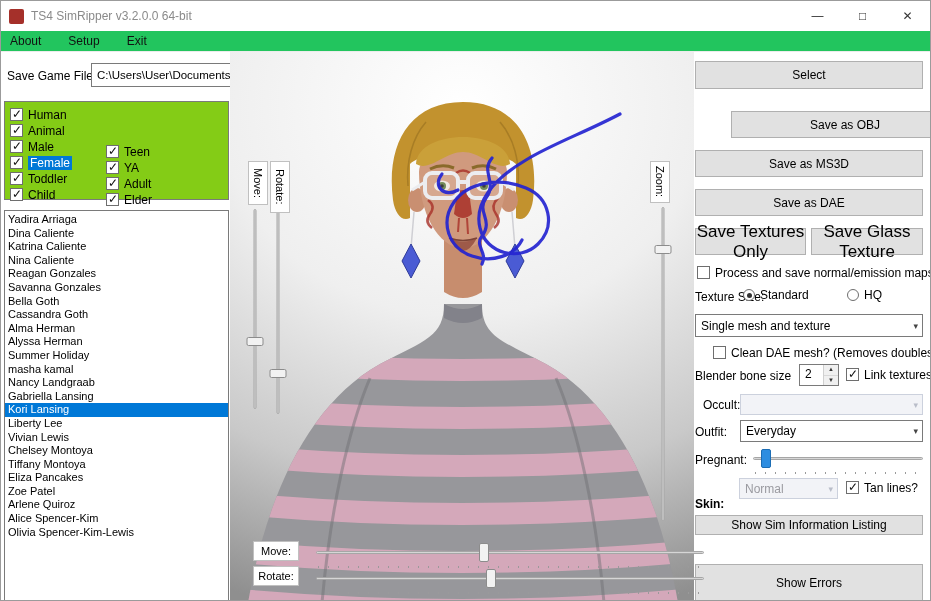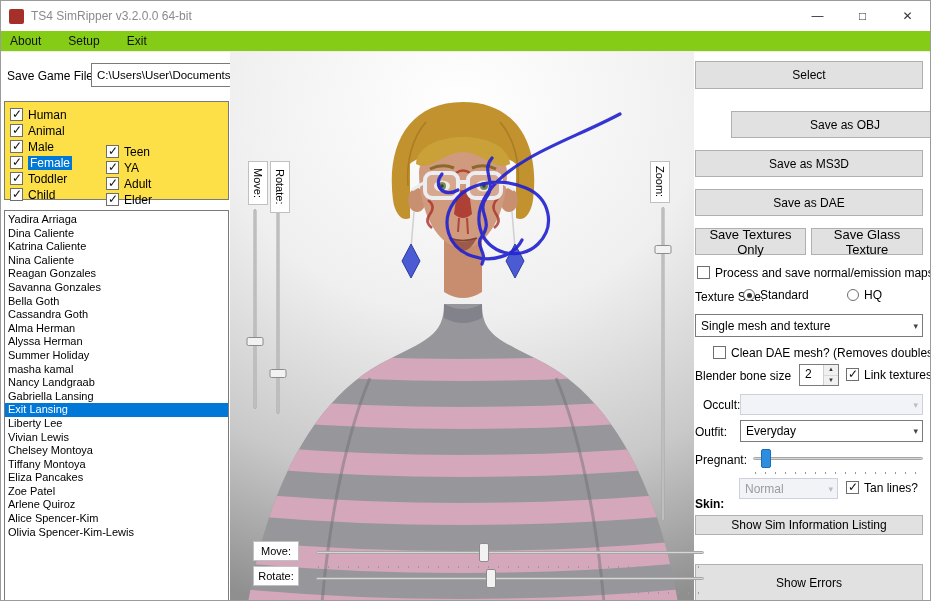--- a/index.html
+++ b/index.html
@@ -13,32 +13,32 @@
   #app{position:relative;width:931px;height:601px;background:#fff;border:1px solid #9b9b9b;overflow:hidden;}
 
   
   .titlebar{position:absolute;left:0;top:0;right:0;height:30px;background:#fff;display:flex;align-items:center;}
   .app-icon{width:15px;height:15px;margin:0 7px 0 8px;background:#a5302a;border-radius:2px;flex:none;}
   .title{font-size:12px;color:#8a8a8a;flex:1;}
   .win-controls{display:flex;height:30px;}
   .win-btn{width:45px;height:30px;display:flex;align-items:center;justify-content:center;font-size:12px;color:#333;cursor:default;}
 
   
-  .menubar{position:absolute;left:0;top:30px;right:0;height:21px;background:#84cc16;display:flex;align-items:center;border-bottom:1px solid #ececec;}
+  .menubar{position:absolute;left:0;top:30px;right:0;height:21px;background:#22c55e;display:flex;align-items:center;border-bottom:1px solid #ececec;}
   .menu-item{padding:3px 9px;margin-right:9px;font-size:12px;color:#111;}
   .menu-item:first-child{margin-left:0;}
 
   .lbl{position:absolute;font-size:12px;color:#000;white-space:nowrap;}
 
   .textbox{position:absolute;border:1px solid #7a7a7a;background:#fff;font-family:"Liberation Sans",sans-serif;font-size:11.5px;padding:0 5px;color:#000;}
 
   .btn{position:absolute;background:var(--btn-face);border:1px solid #b0b0b0;display:flex;align-items:center;justify-content:center;font-size:12px;color:#000;text-align:center;cursor:default;}
-  .btn.small{font-size:13px;}
-
-  .groupbox{position:absolute;background:#fde047;border:1px solid #7a7a7a;}
+  .btn.small{font-size:17px;}
+
+  .groupbox{position:absolute;background:#84cc16;border:1px solid #7a7a7a;}
   .filter-col{position:absolute;top:5px;display:flex;flex-direction:column;}
 
   .cb{display:flex;align-items:center;gap:5px;font-size:12px;height:15px;margin-bottom:1px;white-space:nowrap;}
   .cb.abs{position:absolute;}
   .cb .box{width:13px;height:13px;background:#fff;border:1px solid #6e6e6e;position:relative;flex:none;}
   .cb.checked .box::before{content:"✓";position:absolute;left:1px;top:-2px;font-size:12px;color:#111;}
   .cb-label.hl{background:var(--accent);color:#fff;padding:0 2px;}
 
   .radio{position:absolute;display:flex;align-items:center;gap:5px;font-size:12px;white-space:nowrap;}
   .radio .circ{width:12px;height:12px;border:1px solid #6e6e6e;border-radius:50%;background:#fff;position:relative;flex:none;}
@@ -154,21 +154,21 @@
       <div class="list-item">Reagan Gonzales</div>
       <div class="list-item">Savanna Gonzales</div>
       <div class="list-item">Bella Goth</div>
       <div class="list-item">Cassandra Goth</div>
       <div class="list-item">Alma Herman</div>
       <div class="list-item">Alyssa Herman</div>
       <div class="list-item">Summer Holiday</div>
       <div class="list-item">masha kamal</div>
       <div class="list-item">Nancy Landgraab</div>
       <div class="list-item">Gabriella Lansing</div>
-      <div class="list-item selected">Exit Lansing</div>
+      <div class="list-item selected">Kori Lansing</div>
       <div class="list-item">Liberty Lee</div>
       <div class="list-item">Vivian Lewis</div>
       <div class="list-item">Chelsey Montoya</div>
       <div class="list-item">Tiffany Montoya</div>
       <div class="list-item">Eliza Pancakes</div>
       <div class="list-item">Zoe Patel</div>
       <div class="list-item">Arlene Quiroz</div>
       <div class="list-item">Alice Spencer-Kim</div>
       <div class="list-item">Olivia Spencer-Kim-Lewis</div>
     </div>

